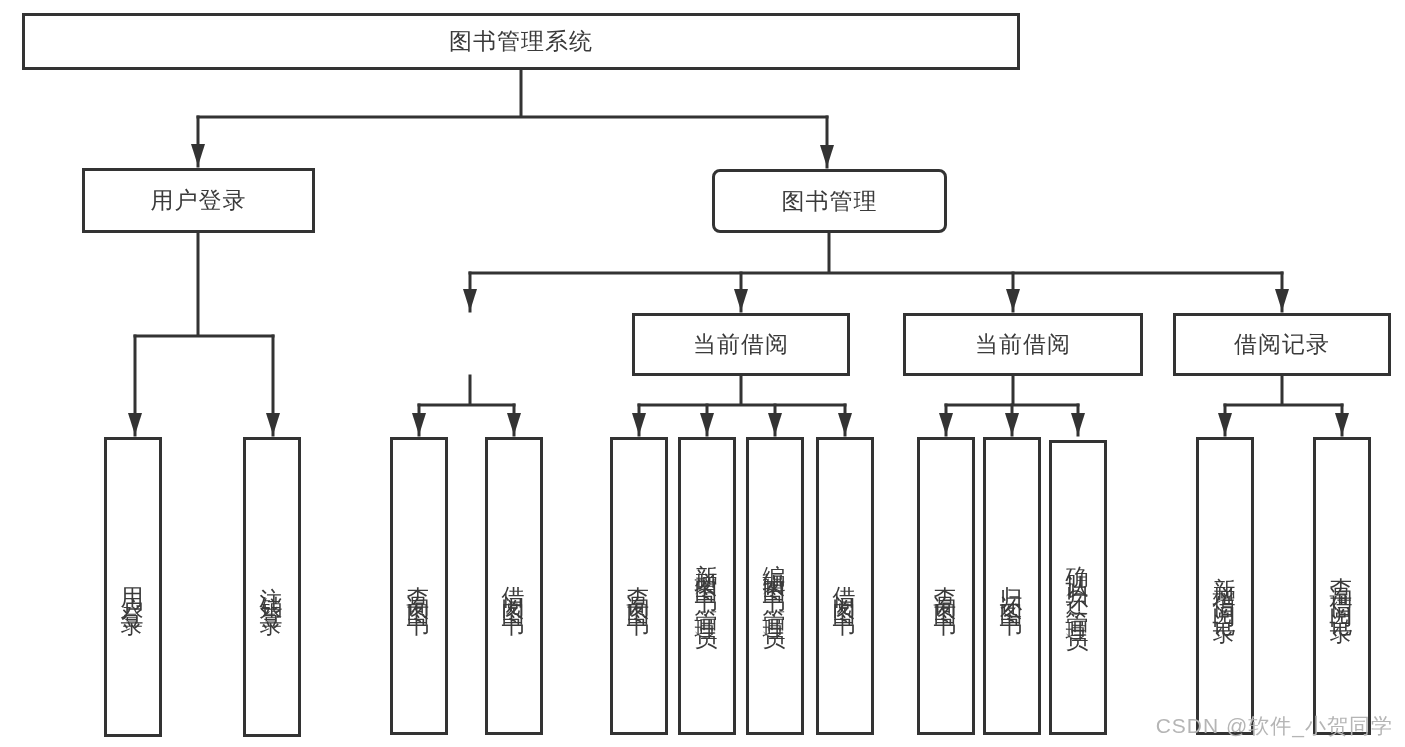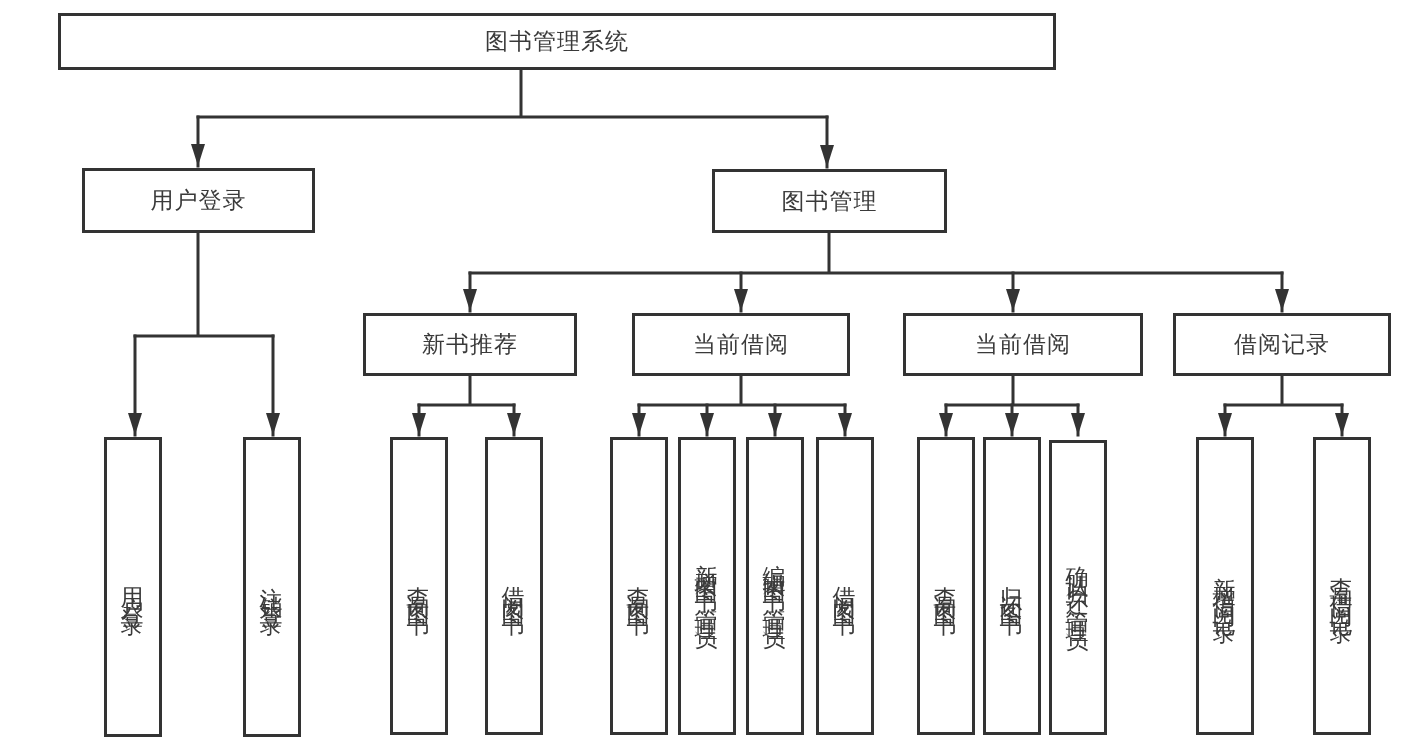--- a/index.html
+++ b/index.html
@@ -66,26 +66,25 @@
       <line x1="946" y1="405" x2="946" y2="435" marker-end="url(#arr)"></line>
       <line x1="1012" y1="405" x2="1012" y2="435" marker-end="url(#arr)"></line>
       <line x1="1078" y1="405" x2="1078" y2="435" marker-end="url(#arr)"></line>
 
       <path d="M1282,376 V405 M1225,405 H1342"></path>
       <line x1="1225" y1="405" x2="1225" y2="435" marker-end="url(#arr)"></line>
       <line x1="1342" y1="405" x2="1342" y2="435" marker-end="url(#arr)"></line>
     </g>
   </svg>
 
-  <div class="node hnode" style="left:22px;top:13px;width:998px;height:57px;margin-left:36px;">图书管理系统</div>
+  <div class="node hnode" style="left:22px;top:13px;width:998px;height:57px;">图书管理系统</div>
 
   <div class="node hnode" style="left:82px;top:168px;width:233px;height:65px;">用户登录</div>
-  <div class="node hnode" style="left:712px;top:169px;width:235px;height:64px;">图书管理</div>
+  <div class="node hnode" style="left:712px;top:169px;width:235px;height:64px;border-radius:8px;">图书管理</div>
 
-  <div class="node hnode" style="left:363px;top:313px;width:214px;height:63px;">新书推荐</div>
   <div class="node hnode" style="left:632px;top:313px;width:218px;height:63px;">当前借阅</div>
   <div class="node hnode" style="left:903px;top:313px;width:240px;height:63px;">当前借阅</div>
   <div class="node hnode" style="left:1173px;top:313px;width:218px;height:63px;">借阅记录</div>
 
   <div class="node vnode" style="left:104px;top:437px;width:58px;height:300px;">
     <span class="vtext">用户登录</span>
   </div>
   <div class="node vnode" style="left:243px;top:437px;width:58px;height:300px;">
     <span class="vtext">注销登录</span>
   </div>
@@ -120,14 +119,15 @@
     <span class="vtext">确认归还（管理员）</span>
   </div>
 
   <div class="node vnode" style="left:1196px;top:437px;width:58px;height:298px;">
     <span class="vtext">新增借阅记录</span>
   </div>
   <div class="node vnode" style="left:1313px;top:437px;width:58px;height:298px;">
     <span class="vtext">查询借阅记录</span>
   </div>
 
+  <div class="watermark">CSDN @软件_小贺同学</div>
 
 </div>
 
 </body></html>

